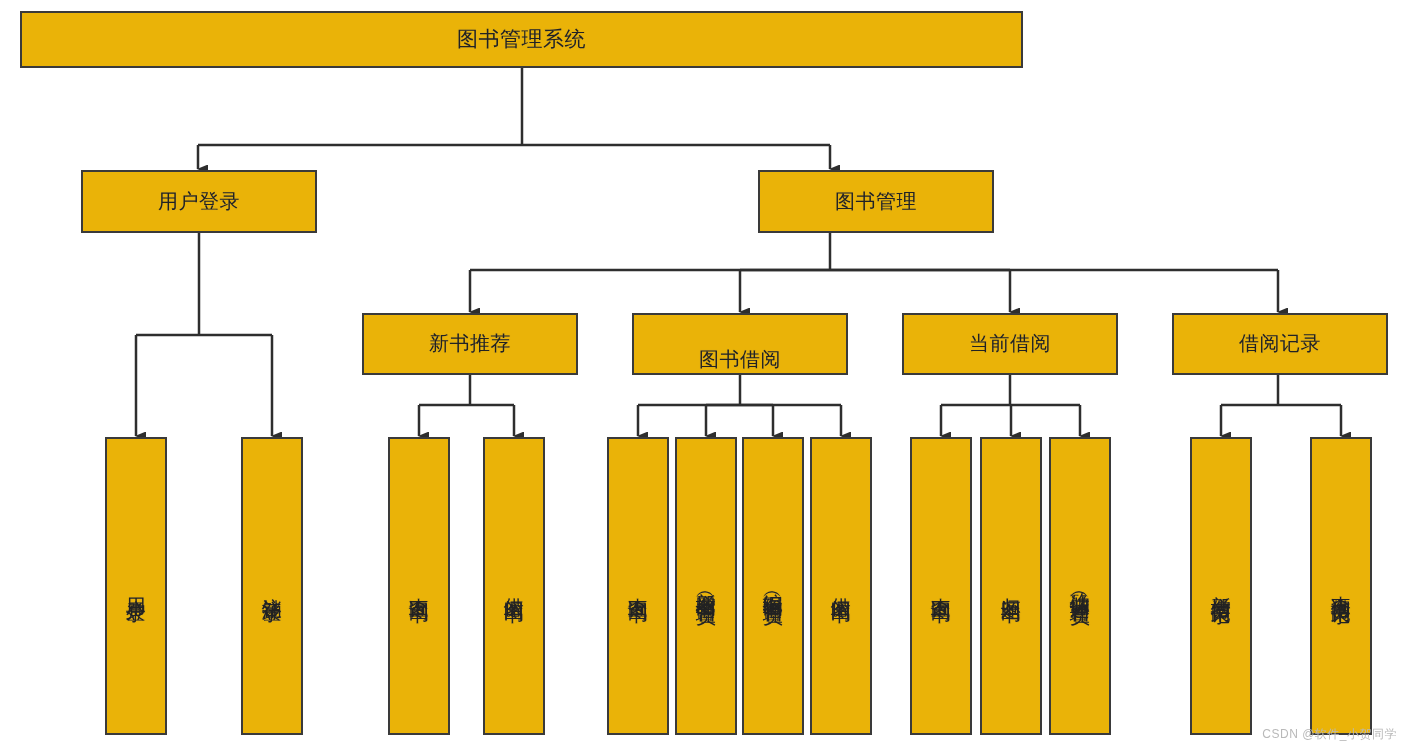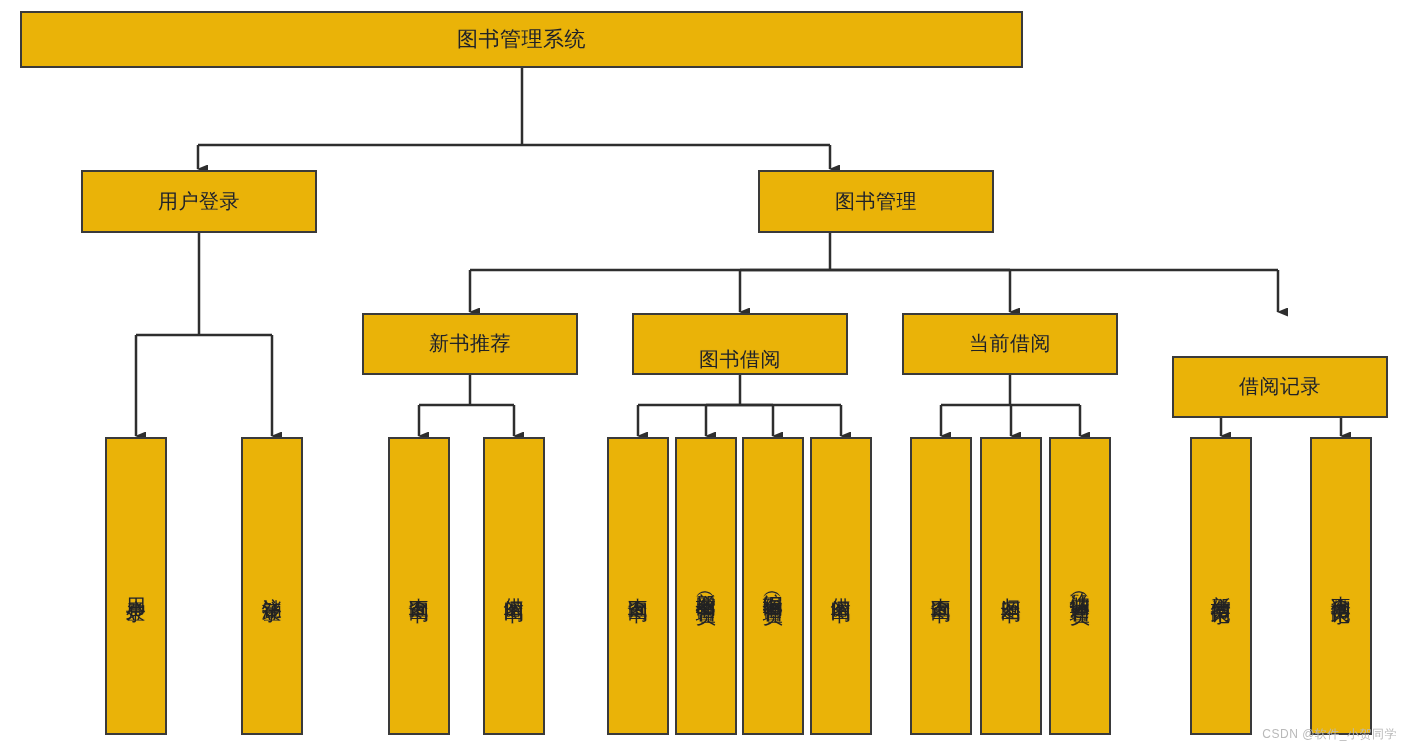--- a/index.html
+++ b/index.html
@@ -144,21 +144,21 @@
       </div>
       <div class="node horizontal" style="left: 362px; top: 313px; width: 216px; height: 62px;">
         <span class="label">新书推荐</span>
       </div>
       <div class="node horizontal" style="left: 632px; top: 313px; width: 216px; height: 62px; align-items: flex-end;">
         <span class="label">图书借阅</span>
       </div>
       <div class="node horizontal" style="left: 902px; top: 313px; width: 216px; height: 62px;">
         <span class="label">当前借阅</span>
       </div>
-      <div class="node horizontal" style="left: 1172px; top: 313px; width: 216px; height: 62px; margin-top: 43px;">
+      <div class="node horizontal" style="left: 1172px; top: 313px; width: 216px; height: 62px;">
         <span class="label">借阅记录</span>
       </div>
       <div class="node vertical" style="left: 105px; top: 437px; width: 62px; height: 298px;">
         <span class="label">用户登录</span>
       </div>
       <div class="node vertical" style="left: 241px; top: 437px; width: 62px; height: 298px;">
         <span class="label">注销登录</span>
       </div>
       <div class="node vertical" style="left: 388px; top: 437px; width: 62px; height: 298px;">
         <span class="label">查询图书</span>

